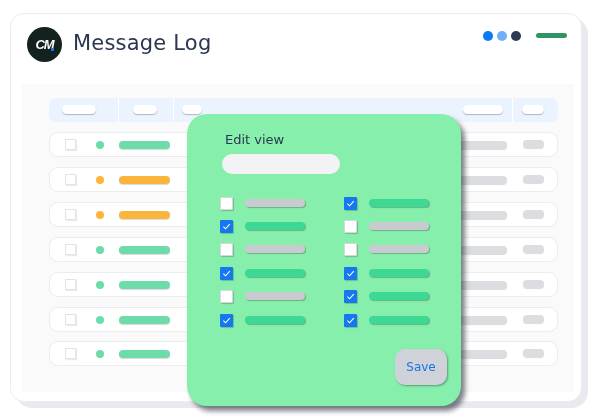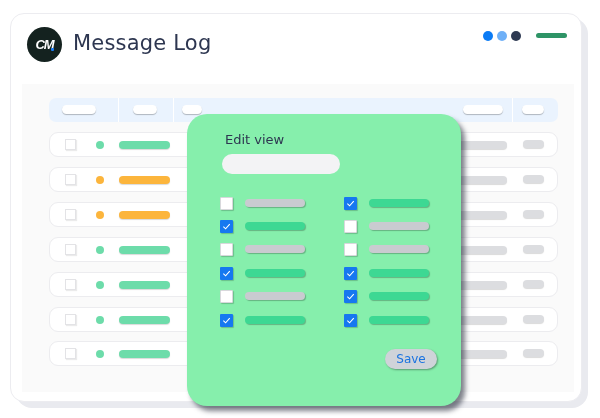--- a/index.html
+++ b/index.html
@@ -90,21 +90,21 @@
   .mcheck.on { background: #1678f0; }
   .mcheck svg { width: 9px; height: 9px; }
   .mbar {
     position: absolute; width: 60px; height: 8px; border-radius: 4px;
     box-shadow: 1px 1px 1px rgba(0,0,0,0.25);
   }
   .mbar.off { background: #c9cbd0; }
   .mbar.on { background: #3dd893; }
 
   .save-btn {
-    position: absolute; left: 198px; top: 235px; width: 52px; height: 20px;
+    position: absolute; left: 208px; top: 235px; width: 52px; height: 36px;
     background: #cfd3d9; border-radius: 10px; border: none;
     box-shadow: 1px 1px 2px rgba(0,0,0,0.35);
     color: #1a73e0; font-size: 12px; font-family: "DejaVu Sans", sans-serif;
     display: flex; align-items: center; justify-content: center; cursor: pointer;
   }
 </style>
 </head>
 <body>
 
 <div class="card-shadow"></div>

